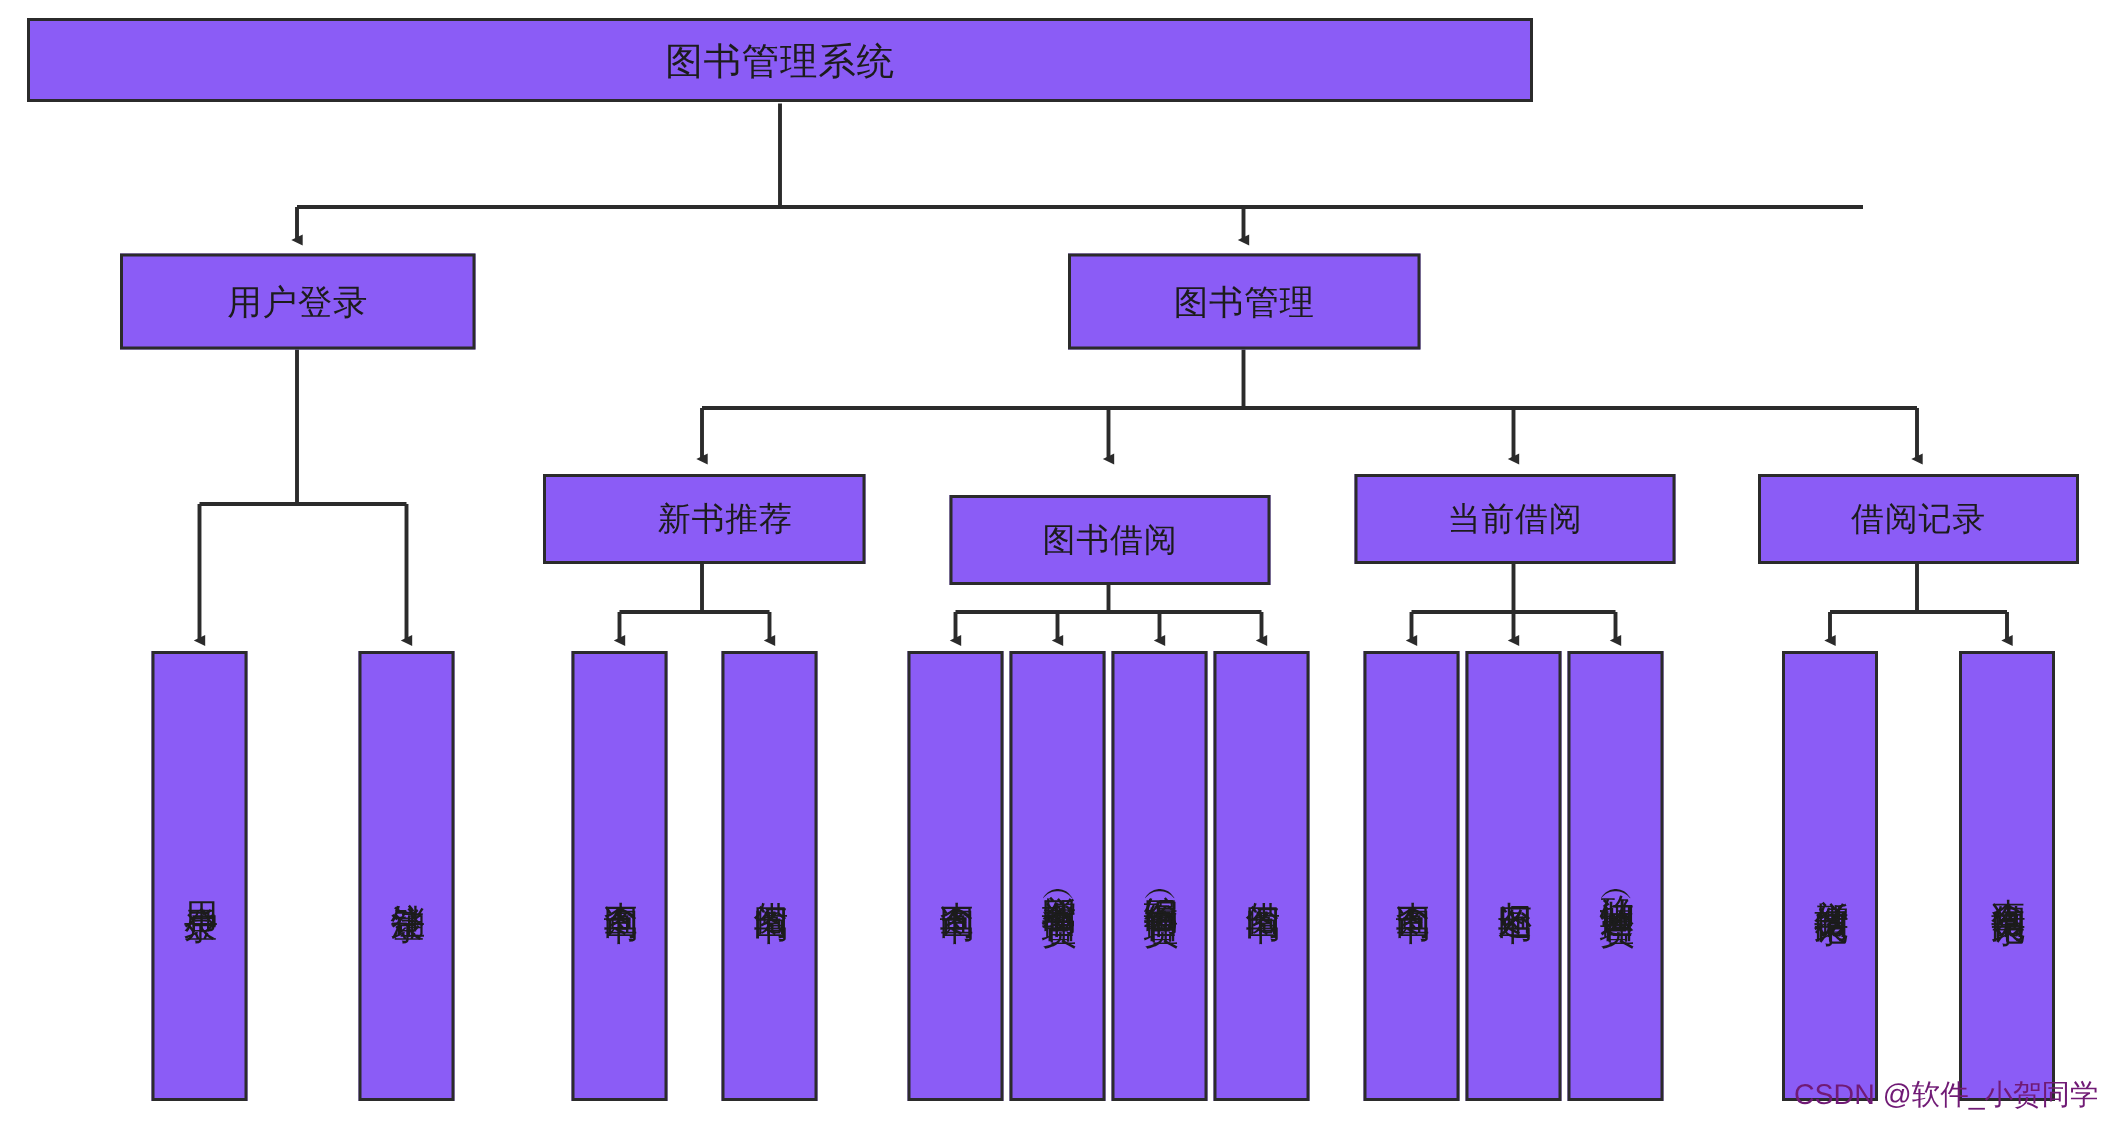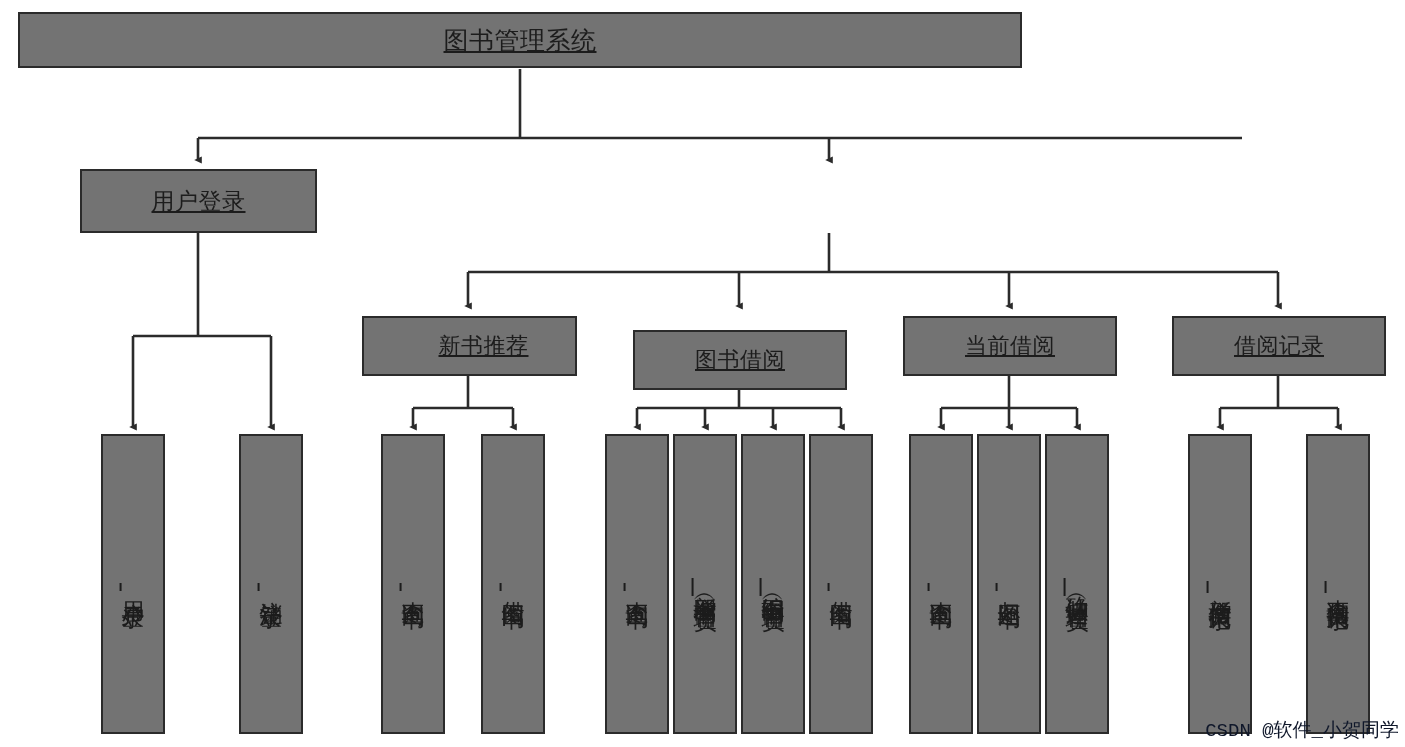--- a/index.html
+++ b/index.html
@@ -21,26 +21,25 @@
     position: absolute;
     left: 0;
     top: 0;
     width: 1405px;
     height: 747px;
   }
   .node {
     position: absolute;
     box-sizing: border-box;
     border: 2.5px solid #2b2b2b;
-    background: #737373;
+    background: #8b5cf6;
     display: flex;
     align-items: center;
     justify-content: center;
     color: #1c1c1c;
-    text-decoration: underline;
   }
   .node-label {
     display: block;
     text-align: center;
     letter-spacing: 0.5px;
   }
   .level0 { }
   .level0 .node-label { font-size: 25px; }
   .level1 .node-label { font-size: 23px; }
   .level2 .node-label { font-size: 22px; }
@@ -55,23 +54,23 @@
     font-size: 23px;
     line-height: 1.18;
     letter-spacing: 2px;
     white-space: nowrap;
   }
   #watermark {
     position: absolute;
     right: 6px;
     bottom: 4px;
     font-size: 19px;
-    color: #0f172a;
+    color: #701a75;
     white-space: nowrap;
-    font-family: Liberation Mono, monospace;
+    font-family: Liberation Sans, sans-serif;
   }
 </style>
 </head>
 <body>
 
 <div id="diagram-root">
 
   <svg id="edge-layer" viewBox="0 0 1405 747" xmlns="http://www.w3.org/2000/svg">
     <defs>
       <marker id="arrow" markerWidth="9" markerHeight="9" refX="4.2" refY="4.4" orient="auto" markerUnits="userSpaceOnUse">
@@ -122,20 +121,23 @@
     </g>
   </svg>
 
   <div class="node level0" style="left:18px; top:12px; width:1004px; height:56px;">
     <span class="node-label">图书管理系统</span>
   </div>
 
   <div class="node level1" style="left:80px; top:169px; width:237px; height:64px;">
     <span class="node-label">用户登录</span>
   </div>
+  <div class="node level1" style="left:712px; top:169px; width:235px; height:64px;">
+    <span class="node-label">图书管理</span>
+  </div>
 
   <div class="node level2" style="left:362px; top:316px; width:215px; height:60px;padding-left:28px;">
     <span class="node-label">新书推荐</span>
   </div>
   <div class="node level2" style="left:633px; top:316px; width:214px; height:60px;margin-top:14px;">
     <span class="node-label">图书借阅</span>
   </div>
   <div class="node level2" style="left:1172px; top:316px; width:214px; height:60px;">
     <span class="node-label">借阅记录</span>
   </div>

